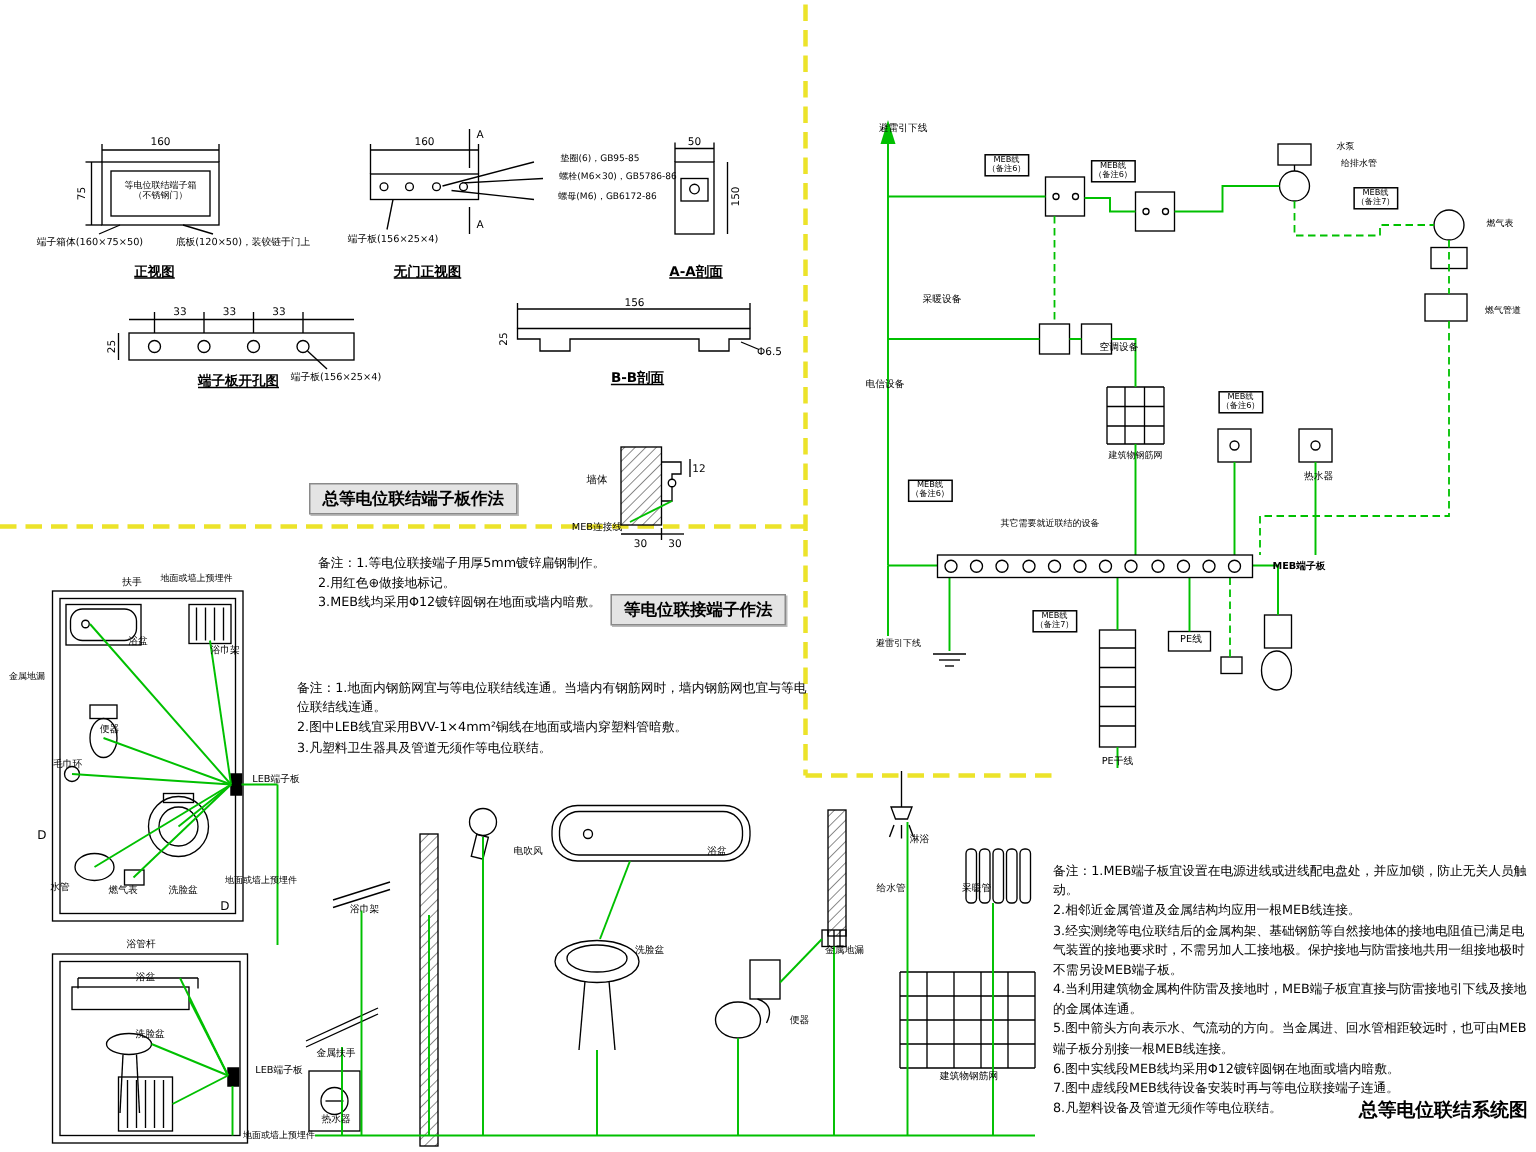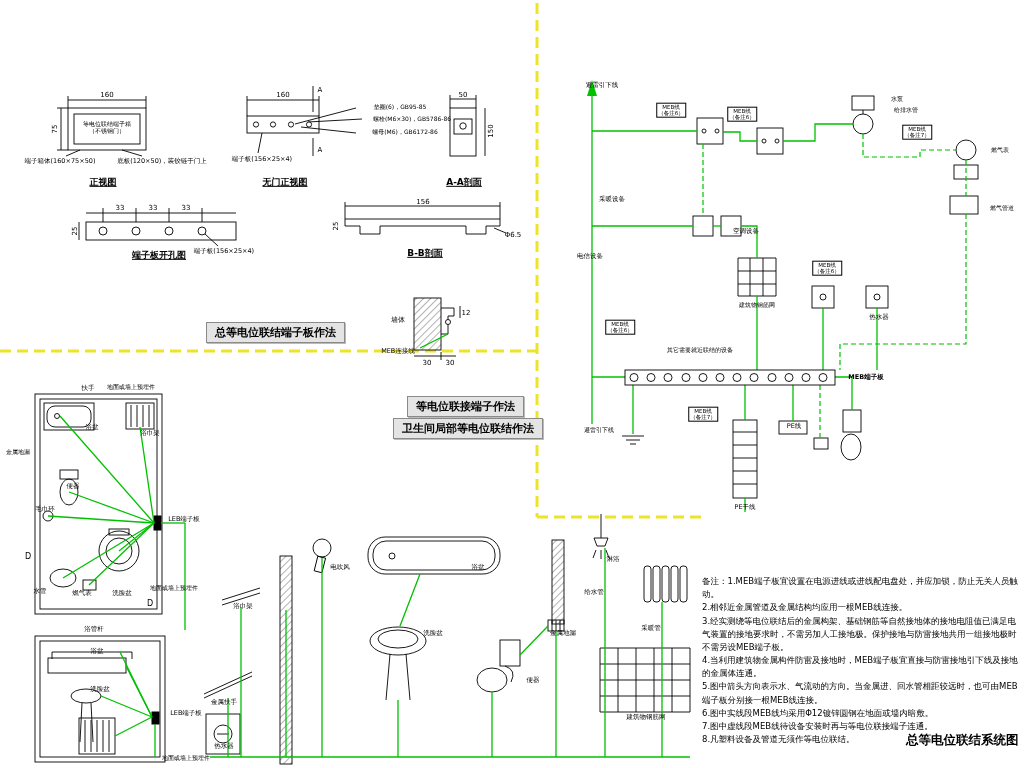--- a/index.html
+++ b/index.html
@@ -320,22 +320,27 @@
         <circle class="wht" cx="772" cy="377.5" r="4"></circle>
           <circle class="wht" cx="789" cy="377.5" r="4"></circle>
         <circle class="wht" cx="806" cy="377.5" r="4"></circle>
           <circle class="wht" cx="823" cy="377.5" r="4"></circle>
       </g>
     </g>
   </svg>
 
   <div class="title-box" style="left:206px;top:322px;">总等电位联结端子板作法</div>
   <div class="title-box" style="left:407px;top:396px;">等电位联接端子作法</div>
-  <div class="title-box" style="left:393px;top:418px;">卫生间局部等电位联结作法</div>
-
+
+  <div class="note" style="left:212px;top:370px;width:250px;">备注：1.等电位联接端子用厚5mm镀锌扁钢制作。
+2.用红色⊕做接地标记。
+3.MEB线均采用Φ12镀锌圆钢在地面或墙内暗敷。</div>
+  <div class="note" style="left:198px;top:453px;width:348px;">备注：1.地面内钢筋网宜与等电位联结线连通。当墙内有钢筋网时，墙内钢筋网也宜与等电位联结线连通。
+2.图中LEB线宜采用BVV-1×4mm²铜线在地面或墙内穿塑料管暗敷。
+3.凡塑料卫生器具及管道无须作等电位联结。</div>
   <div class="note" style="left:702px;top:531px;width:318px;margin-top:44px;">备注：1.MEB端子板宜设置在电源进线或进线配电盘处，并应加锁，防止无关人员触动。
 2.相邻近金属管道及金属结构均应用一根MEB线连接。
 3.经实测绕等电位联结后的金属构架、基础钢筋等自然接地体的接地电阻值已满足电气装置的接地要求时，不需另加人工接地极。保护接地与防雷接地共用一组接地极时不需另设MEB端子板。
 4.当利用建筑物金属构件防雷及接地时，MEB端子板宜直接与防雷接地引下线及接地的金属体连通。
 5.图中箭头方向表示水、气流动的方向。当金属进、回水管相距较远时，也可由MEB端子板分别接一根MEB线连接。
 6.图中实线段MEB线均采用Φ12镀锌圆钢在地面或墙内暗敷。
 7.图中虚线段MEB线待设备安装时再与等电位联接端子连通。
 8.凡塑料设备及管道无须作等电位联结。</div>
 
   <div class="sys-title" style="left:906px;top:732px;">总等电位联结系统图</div>
@@ -385,44 +390,44 @@
     <div class="lbl" style="left: 82px; top: 594px; font-size: 6.5px;">燃气表</div>
     <div class="lbl" style="left: 122px; top: 594px; font-size: 6.5px;">洗脸盆</div>
     <div class="lbl" style="left: 174px; top: 588px; font-size: 6px;">地面或墙上预埋件</div>
     <div class="lbl" style="left: 28px; top: 557px; font-size: 8px;">D</div>
     <div class="lbl" style="left: 150px; top: 604px; font-size: 8px;">D</div>
     <div class="lbl" style="left: 94px; top: 630px; font-size: 6.5px;">浴管杆</div>
     <div class="lbl" style="left: 97px; top: 652px; font-size: 6.5px;">浴盆</div>
     <div class="lbl" style="left: 100px; top: 690px; font-size: 6.5px;">洗脸盆</div>
     <div class="lbl" style="left: 186px; top: 714px; font-size: 6.5px;">LEB端子板</div>
     <div class="lbl" style="left: 186px; top: 758px; font-size: 6px;">地面或墙上预埋件</div>
-    <div class="lbl" style="left: 340px; top: 568px; font-size: 6.5px;">电吹风</div>
+    <div class="lbl" style="left: 352px; top: 568px; font-size: 6.5px;">电吹风</div>
     <div class="lbl" style="left: 478px; top: 568px; font-size: 6.5px;">浴盆</div>
     <div class="lbl" style="left: 613px; top: 560px; font-size: 6.5px;">淋浴</div>
     <div class="lbl" style="left: 243px; top: 607px; font-size: 6.5px;">浴巾架</div>
     <div class="lbl" style="left: 594px; top: 593px; font-size: 6.5px;">给水管</div>
-    <div class="lbl" style="left: 651px; top: 593px; font-size: 6.5px; margin-top: 36px;">采暖管</div>
+    <div class="lbl" style="left: 651px; top: 593px; font-size: 6.5px;">采暖管</div>
     <div class="lbl" style="left: 563px; top: 634px; font-size: 6.5px;">金属地漏</div>
     <div class="lbl" style="left: 433px; top: 634px; font-size: 6.5px;">洗脸盆</div>
     <div class="lbl" style="left: 533px; top: 681px; font-size: 6.5px;">便器</div>
     <div class="lbl" style="left: 224px; top: 703px; font-size: 6.5px;">金属扶手</div>
     <div class="lbl" style="left: 224px; top: 747px; font-size: 6.5px;">热水器</div>
     <div class="lbl" style="left: 646px; top: 718px; font-size: 6.5px;">建筑物钢筋网</div>
     <div class="lbl" style="left: 602px; top: 86px; font-size: 6.5px;">避雷引下线</div>
     <div class="lbl box" style="left: 671px; top: 110px; font-size: 5.5px;">MEB线
 （备注6）</div>
     <div class="lbl box" style="left: 742px; top: 114px; font-size: 5.5px;">MEB线
 （备注6）</div>
     <div class="lbl box" style="left: 917px; top: 132px; font-size: 5.5px;">MEB线
 （备注7）</div>
     <div class="lbl" style="left: 897px; top: 99px; font-size: 6px;">水泵</div>
     <div class="lbl" style="left: 906px; top: 110px; font-size: 6px;">给排水管</div>
     <div class="lbl" style="left: 1000px; top: 150px; font-size: 6px;">燃气表</div>
     <div class="lbl" style="left: 1002px; top: 208px; font-size: 6px;">燃气管道</div>
-    <div class="lbl" style="left: 612px; top: 200px; font-size: 6.5px;">采暖设备</div>
+    <div class="lbl" style="left: 628px; top: 200px; font-size: 6.5px;">采暖设备</div>
     <div class="lbl" style="left: 590px; top: 257px; font-size: 6.5px;">电信设备</div>
     <div class="lbl" style="left: 746px; top: 232px; font-size: 6.5px;">空调设备</div>
     <div class="lbl" style="left: 757px; top: 305px; font-size: 6px;">建筑物钢筋网</div>
     <div class="lbl box" style="left: 827px; top: 268px; font-size: 5.5px;">MEB线
 （备注6）</div>
     <div class="lbl" style="left: 879px; top: 318px; font-size: 6.5px;">热水器</div>
     <div class="lbl" style="left: 700px; top: 350px; font-size: 6px;">其它需要就近联结的设备</div>
     <div class="lbl box" style="left: 620px; top: 327px; font-size: 5.5px;">MEB线
 （备注6）</div>
     <div class="lbl" style="left: 866px; top: 378px; font-size: 6.5px; font-weight: bold;">MEB端子板</div>

